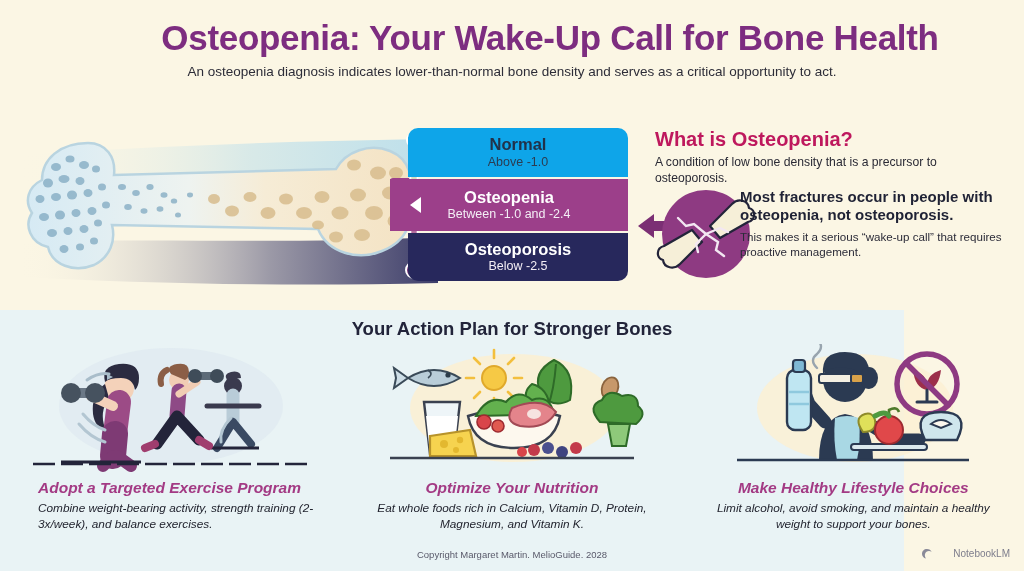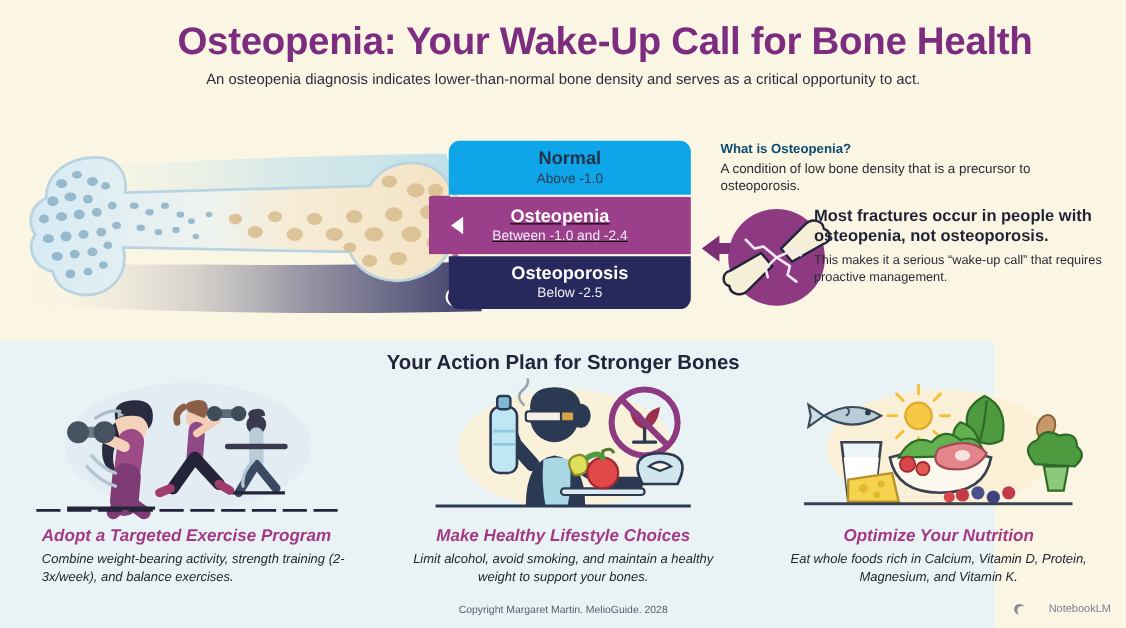--- a/index.html
+++ b/index.html
@@ -39,21 +39,21 @@
     display:flex;flex-direction:column;align-items:center;justify-content:center;
   }
   .band-normal{
     top:0;height:49px;background:#0ea5e9;
     border-radius:10px 10px 0 0;
   }
   .band-normal .band-title{color:#21324a;}
   .band-normal .band-sub{color:#2b3c52;}
   .band-osteopenia{
     top:51px;height:52px;background:#9c3f8a;
-    left:-18px;width:238px;text-decoration:underline;
+    left:-18px;width:238px;
   }
   .band-osteoporosis{
     top:105px;height:48px;background:#27285c;
     border-radius:0 0 10px 10px;
     text-align:right;
   }
   .band-title{font-size:16.5px;font-weight:bold;line-height:1.05;color:#ffffff;}
   .band-sub{font-size:12.5px;color:#f3eef5;margin-top:1px;}
 
   
@@ -74,21 +74,21 @@
     transform:rotate(-90deg);white-space:nowrap;
   }
 
   
   .thermo{position:absolute;left:402px;top:130px;width:24px;height:152px;}
 
   
   .what-is{
     position:absolute;left:655px;top:128px;width:350px;
   }
-  .what-is-title{font-size:12px;font-weight:bold;color:#0c4a6e;margin-bottom:3px;}
+  .what-is-title{font-size:20px;font-weight:bold;color:#be185d;margin-bottom:3px;}
   .what-is-body{font-size:12.2px;color:#2a2a35;line-height:1.32;}
 
   .fracture-row{position:absolute;left:636px;top:186px;width:390px;}
   .fracture-circle{position:absolute;left:0;top:0;width:96px;height:96px;}
   .fracture-text{position:absolute;left:104px;top:2px;width:286px;}
   .fracture-head{font-size:15px;font-weight:bold;color:#1f2235;line-height:1.2;}
   .fracture-sub{font-size:11.6px;color:#2b2b38;line-height:1.32;margin-top:5px;}
 
   
   .bottom-section{
@@ -352,75 +352,20 @@
               <path d="M66 36 q12 -8 22 -6" stroke="#a9bdca" stroke-width="3" fill="none" stroke-linecap="round"></path>
               <path d="M86 30 l6 3 l-6 3" fill="#a9bdca"></path>
             </g>
             <path d="M12 120 L288 120" stroke="#23243a" stroke-width="2.5" stroke-dasharray="22 6"></path>
           </svg>
         </div>
         <div class="card-title">Adopt a Targeted Exercise Program</div>
         <div class="card-body">Combine weight-bearing activity, strength training (2-3x/week), and balance exercises.</div>
       </div>
 
-      <div class="card card-3">
-        <div class="card-art">
-          <svg width="260" height="132" viewBox="0 0 260 132">
-            <ellipse cx="132" cy="64" rx="98" ry="54" fill="#fbf0d4" opacity="0.85"></ellipse>
-
-            <g>
-              <circle cx="122" cy="36" r="22" fill="#2b3a52"></circle>
-              <path d="M100 30 q-2 -22 22 -22 q26 0 24 24 q-2 10 -8 10 q4 -16 -14 -18 q-18 -2 -24 6" fill="#2b3a52"></path>
-              <ellipse cx="146" cy="34" rx="9" ry="11" fill="#2b3a52"></ellipse>
-              <path d="M96 116 q0 -42 26 -46 q28 4 28 46 Z" fill="#2b3a52"></path>
-              <path d="M112 74 q12 -4 24 0 q2 24 -2 42 l-20 0 q-4 -20 -2 -42 Z" fill="#a9d8e4"></path>
-
-              <path d="M102 78 L86 60 L80 44" stroke="#2b3a52" stroke-width="13" fill="none" stroke-linecap="round"></path>
-
-              <path d="M146 80 L172 96 L196 96" stroke="#2b3a52" stroke-width="13" fill="none" stroke-linecap="round"></path>
-              <rect x="128" y="100" width="76" height="6" rx="3" fill="#dce9ee" stroke="#2b3a52" stroke-width="2"></rect>
-            </g>
-
-            <g>
-              <rect x="64" y="26" width="24" height="60" rx="8" fill="#bfe6f2" stroke="#2b3a52" stroke-width="2.4"></rect>
-              <rect x="70" y="16" width="12" height="12" rx="3" fill="#7fb8d4" stroke="#2b3a52" stroke-width="2.2"></rect>
-              <path d="M66 48 L86 48 M66 60 L86 60" stroke="#8fc9de" stroke-width="2.5"></path>
-            </g>
-
-            <g>
-              <rect x="96" y="30" width="42" height="9" rx="2.5" fill="#f4efe2" stroke="#2b3a52" stroke-width="2"></rect>
-              <rect x="128" y="30" width="12" height="9" rx="2" fill="#d9a24a" stroke="#2b3a52" stroke-width="2"></rect>
-              <path d="M94 24 q-8 -8 0 -14 q8 -8 0 -14" stroke="#98a4ae" stroke-width="2.4" fill="none" stroke-linecap="round"></path>
-            </g>
-
-            <g>
-              <circle cx="204" cy="40" r="30" fill="none" stroke="#8e3a82" stroke-width="5.5"></circle>
-              <path d="M190 26 q14 4 14 16 q0 -12 14 -16 q-2 18 -14 20 q-12 -2 -14 -20 Z" fill="#9c2f4a"></path>
-              <path d="M204 46 L204 58 M194 58 L214 58" stroke="#2b3a52" stroke-width="3" stroke-linecap="round"></path>
-              <path d="M183 19 L225 61" stroke="#8e3a82" stroke-width="5.5" stroke-linecap="round"></path>
-            </g>
-
-            <g>
-              <path d="M202 96 q-14 -28 16 -28 q30 0 16 28 Z" fill="#cfe6ec" stroke="#2b3a52" stroke-width="2.4"></path>
-              <path d="M208 80 q10 -8 20 0 L218 84 Z" fill="#fdf8ee" stroke="#2b3a52" stroke-width="2"></path>
-            </g>
-
-            <g>
-              <path d="M140 88 q-10 -14 2 -18 q8 -2 10 6 q2 12 -12 12 Z" fill="#dfe05a" stroke="#8e8a2a" stroke-width="2"></path>
-              <circle cx="166" cy="86" r="14" fill="#e0484a" stroke="#9e2a30" stroke-width="2"></circle>
-              <path d="M166 72 L166 66 q8 -4 10 2" stroke="#4e7a2a" stroke-width="2.6" fill="none"></path>
-              <path d="M152 72 q10 -6 14 0" stroke="#4e9a3f" stroke-width="5" fill="none" stroke-linecap="round"></path>
-            </g>
-            <path d="M14 116 L246 116" stroke="#2b3a52" stroke-width="2.6"></path>
-          </svg>
-        </div>
-        <div class="card-title">Make Healthy Lifestyle Choices</div>
-        <div class="card-body">Limit alcohol, avoid smoking, and maintain a healthy weight to support your bones.</div>
-      </div>
-
       <div class="card card-2">
         <div class="card-art">
           <svg width="280" height="132" viewBox="0 0 280 132">
             <ellipse cx="142" cy="64" rx="104" ry="54" fill="#fbf0d4" opacity="0.9"></ellipse>
 
             <g>
               <path d="M36 34 q26 -16 52 0 q-26 16 -52 0 Z" fill="#b9cdd8" stroke="#3a4a58" stroke-width="2"></path>
               <path d="M36 34 L22 24 L24 34 L22 44 Z" fill="#cdddE6" stroke="#3a4a58" stroke-width="2"></path>
               <circle cx="76" cy="31" r="2.6" fill="#2b3b48"></circle>
               <path d="M56 26 q6 4 0 8" stroke="#3a4a58" stroke-width="1.6" fill="none"></path>
@@ -487,20 +432,75 @@
               <circle cx="162" cy="106" r="6" fill="#c33a4a"></circle>
                 <circle cx="204" cy="104" r="6" fill="#c33a4a"></circle>
               <circle cx="150" cy="108" r="5" fill="#d9454a"></circle>
             </g>
             <path d="M18 114 L262 114" stroke="#3a4150" stroke-width="2.6"></path>
           </svg>
         </div>
         <div class="card-title">Optimize Your Nutrition</div>
         <div class="card-body">Eat whole foods rich in Calcium, Vitamin D, Protein, Magnesium, and Vitamin K.</div>
       </div>
+
+      <div class="card card-3">
+        <div class="card-art">
+          <svg width="260" height="132" viewBox="0 0 260 132">
+            <ellipse cx="132" cy="64" rx="98" ry="54" fill="#fbf0d4" opacity="0.85"></ellipse>
+
+            <g>
+              <circle cx="122" cy="36" r="22" fill="#2b3a52"></circle>
+              <path d="M100 30 q-2 -22 22 -22 q26 0 24 24 q-2 10 -8 10 q4 -16 -14 -18 q-18 -2 -24 6" fill="#2b3a52"></path>
+              <ellipse cx="146" cy="34" rx="9" ry="11" fill="#2b3a52"></ellipse>
+              <path d="M96 116 q0 -42 26 -46 q28 4 28 46 Z" fill="#2b3a52"></path>
+              <path d="M112 74 q12 -4 24 0 q2 24 -2 42 l-20 0 q-4 -20 -2 -42 Z" fill="#a9d8e4"></path>
+
+              <path d="M102 78 L86 60 L80 44" stroke="#2b3a52" stroke-width="13" fill="none" stroke-linecap="round"></path>
+
+              <path d="M146 80 L172 96 L196 96" stroke="#2b3a52" stroke-width="13" fill="none" stroke-linecap="round"></path>
+              <rect x="128" y="100" width="76" height="6" rx="3" fill="#dce9ee" stroke="#2b3a52" stroke-width="2"></rect>
+            </g>
+
+            <g>
+              <rect x="64" y="26" width="24" height="60" rx="8" fill="#bfe6f2" stroke="#2b3a52" stroke-width="2.4"></rect>
+              <rect x="70" y="16" width="12" height="12" rx="3" fill="#7fb8d4" stroke="#2b3a52" stroke-width="2.2"></rect>
+              <path d="M66 48 L86 48 M66 60 L86 60" stroke="#8fc9de" stroke-width="2.5"></path>
+            </g>
+
+            <g>
+              <rect x="96" y="30" width="42" height="9" rx="2.5" fill="#f4efe2" stroke="#2b3a52" stroke-width="2"></rect>
+              <rect x="128" y="30" width="12" height="9" rx="2" fill="#d9a24a" stroke="#2b3a52" stroke-width="2"></rect>
+              <path d="M94 24 q-8 -8 0 -14 q8 -8 0 -14" stroke="#98a4ae" stroke-width="2.4" fill="none" stroke-linecap="round"></path>
+            </g>
+
+            <g>
+              <circle cx="204" cy="40" r="30" fill="none" stroke="#8e3a82" stroke-width="5.5"></circle>
+              <path d="M190 26 q14 4 14 16 q0 -12 14 -16 q-2 18 -14 20 q-12 -2 -14 -20 Z" fill="#9c2f4a"></path>
+              <path d="M204 46 L204 58 M194 58 L214 58" stroke="#2b3a52" stroke-width="3" stroke-linecap="round"></path>
+              <path d="M183 19 L225 61" stroke="#8e3a82" stroke-width="5.5" stroke-linecap="round"></path>
+            </g>
+
+            <g>
+              <path d="M202 96 q-14 -28 16 -28 q30 0 16 28 Z" fill="#cfe6ec" stroke="#2b3a52" stroke-width="2.4"></path>
+              <path d="M208 80 q10 -8 20 0 L218 84 Z" fill="#fdf8ee" stroke="#2b3a52" stroke-width="2"></path>
+            </g>
+
+            <g>
+              <path d="M140 88 q-10 -14 2 -18 q8 -2 10 6 q2 12 -12 12 Z" fill="#dfe05a" stroke="#8e8a2a" stroke-width="2"></path>
+              <circle cx="166" cy="86" r="14" fill="#e0484a" stroke="#9e2a30" stroke-width="2"></circle>
+              <path d="M166 72 L166 66 q8 -4 10 2" stroke="#4e7a2a" stroke-width="2.6" fill="none"></path>
+              <path d="M152 72 q10 -6 14 0" stroke="#4e9a3f" stroke-width="5" fill="none" stroke-linecap="round"></path>
+            </g>
+            <path d="M14 116 L246 116" stroke="#2b3a52" stroke-width="2.6"></path>
+          </svg>
+        </div>
+        <div class="card-title">Make Healthy Lifestyle Choices</div>
+        <div class="card-body">Limit alcohol, avoid smoking, and maintain a healthy weight to support your bones.</div>
+      </div>
     </div>
   </div>
 
   <div class="copyright">Copyright Margaret Martin. MelioGuide. 2028</div>
 
   <div class="watermark">
     <svg width="12" height="12" viewBox="0 0 12 12">
       <path d="M6 1 C3 1 1 3 1 6 C1 8 2.5 10 5 10.6 C4 9 3.6 7.5 4 6 C4.6 4 6 3 8 3 C9 3 10 3.4 10.6 4 C10 2.2 8.2 1 6 1 Z" fill="#8a8a98"></path>
     </svg>
     <span>NotebookLM</span>

